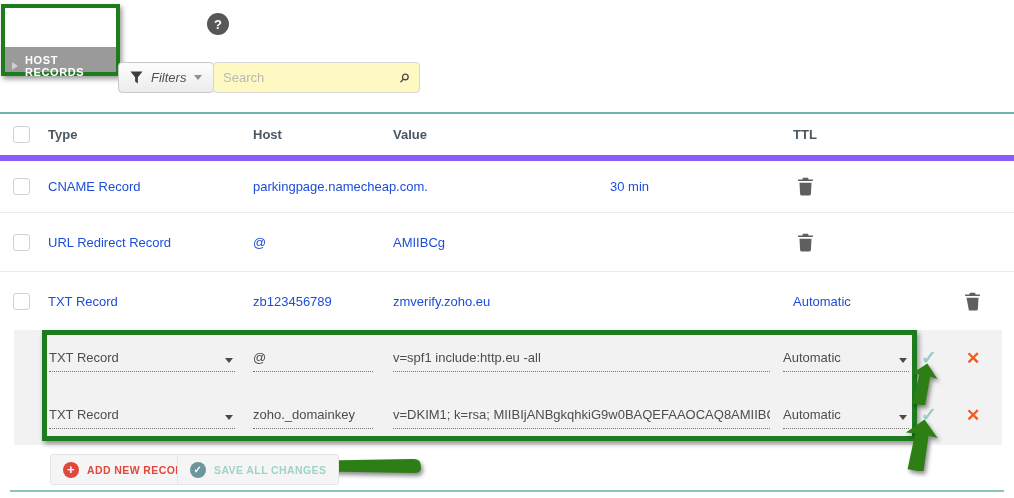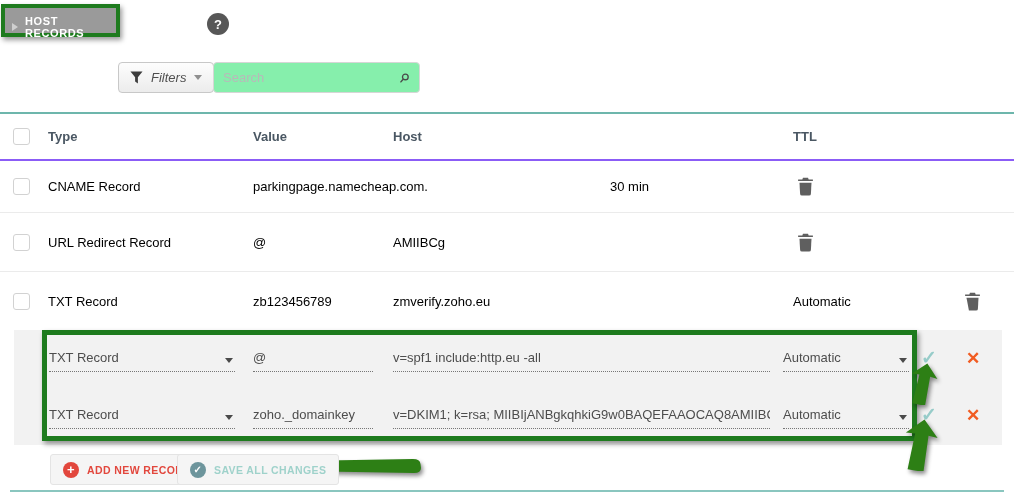--- a/index.html
+++ b/index.html
@@ -11,57 +11,57 @@
 
   
   .annot { border:4px solid #1e7b1e; box-shadow:2px 3px 5px rgba(0,0,0,.4); position:absolute; }
   .annot-main { border-width:5px; }
 
   
   .annot-tab { left:1px; top:4px; }
   .tab {
     background:#9a9a9a; color:#fff; height:25px; width:111px;
     display:flex; align-items:center; gap:7px; padding:12px 10px 0 7px;
-    font-size:11px; font-weight:bold; letter-spacing:.6px; cursor:pointer;
+    font-size:11px; font-weight:bold; letter-spacing:.6px; cursor:pointer;margin-top:39px;
   }
   .tri-right { width:0; height:0; border-top:4px solid transparent; border-bottom:4px solid transparent; border-left:6px solid #cfcfcf; }
   .help {
     position:absolute; left:207px; top:13px; width:22px; height:22px; border-radius:50%;
     background:#575757; color:#fff; font-size:13px; font-weight:bold;
     display:flex; align-items:center; justify-content:center; cursor:pointer;
   }
 
   
   .tbtn {
     position:absolute; top:62px; height:31px; display:inline-flex; align-items:center; gap:8px;
     padding:0 11px; background:linear-gradient(#fdfdfd,#ececec); border:1px solid #c8c8c8;
     border-radius:4px; font-family:inherit; font-size:13px; color:#4f4f4f; cursor:pointer;
   }
   .btn-actions { left:14px; }
   .btn-filters { left:118px;font-style:italic; }
   .caret-sm { width:0; height:0; border-left:4px solid transparent; border-right:4px solid transparent; border-top:5px solid #8f8f8f; }
   .playwrap { width:16px; height:16px; border-radius:50%; background:#3c3c3c; display:flex; align-items:center; justify-content:center; }
   .playwrap .tri { width:0; height:0; border-top:4px solid transparent; border-bottom:4px solid transparent; border-left:6px solid #fff; margin-left:2px; }
   .searchbox {
-    position:absolute; left:213px; top:62px; width:207px; height:31px; background:#86efac;
+    position:absolute; left:213px; top:62px; width:207px; height:31px; background:#fef9c3;
     border:1px solid #d6d6d6; border-radius:4px; display:flex; align-items:center; padding:0 9px;
   }
   .searchbox input {
     flex:1; border:none; outline:none; font-family:inherit; font-size:13px; color:#555; background:transparent;
   }
   .searchbox input::placeholder { color:#b9b9b9; }
 
   
   .grid { display:grid; grid-template-columns:48px 205px 140px 217px 183px 167px 1fr; align-items:center; }
   .thead {
     position:absolute; left:0; top:112px; width:1014px; height:49px;
-    border-top:2px solid #6db6ac; border-bottom:2px solid #8b5cf6;
+    border-top:2px solid #6db6ac; border-bottom:6px solid #8b5cf6;
     color:#4a5763; font-size:13px; font-weight:bold;
   }
-  .trow { position:absolute; left:0; width:1014px; border-bottom:1px solid #ebebeb; color:#000000; font-size:13px; }
+  .trow { position:absolute; left:0; width:1014px; border-bottom:1px solid #ebebeb; color:#1d4ed8; font-size:13px; }
   .r1 { top:161px; height:52px; }
   .r2 { top:213px; height:59px; }
   .r3 { top:272px; height:58px; border-bottom:none; }
   .cb {
     width:17px; height:17px; margin-left:13px; border:1px solid #d2d2d2; border-radius:3px;
     background:#fff; cursor:pointer; display:inline-block;
   }
   .trash { justify-self:start; padding-left:4px; cursor:pointer; display:flex; }
 
   
@@ -122,22 +122,22 @@
     <input type="text" placeholder="Search" style="">
     <svg width="18" height="18" viewBox="0 0 20 20">
       <circle cx="11.5" cy="8" r="5.2" fill="none" stroke="#4a4a4a" stroke-width="2.4"></circle>
       <line x1="7.6" y1="12.2" x2="3.4" y2="17" stroke="#4a4a4a" stroke-width="2.6" stroke-linecap="round"></line>
     </svg>
   </div>
 
   <div class="thead grid">
     <span class="cb"></span>
     <span>Type</span>
+    <span>Host</span>
     <span>Value</span>
-    <span>Host</span>
     <span></span>
     <span>TTL</span>
     <span></span>
   </div>
 
   <div class="trow r1 grid">
     <span class="cb"></span>
     <span>CNAME Record</span>
     <span>parkingpage.namecheap.com.</span>
     <span></span>

